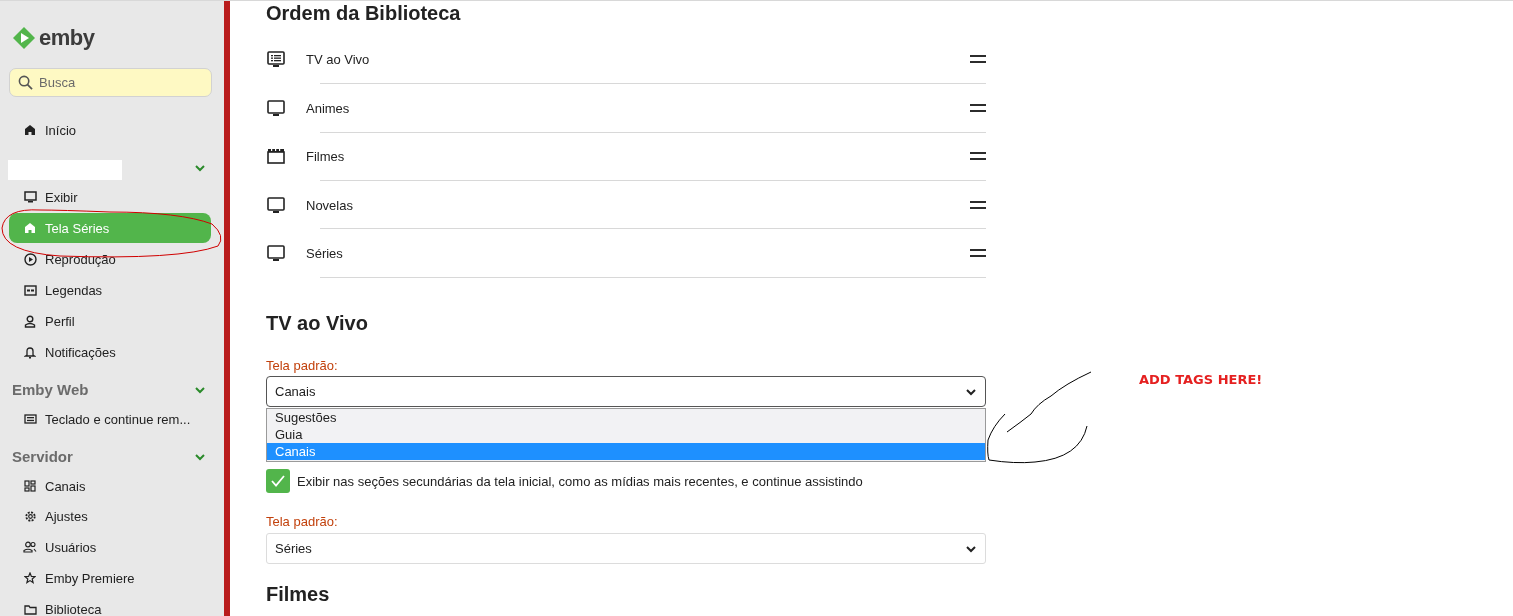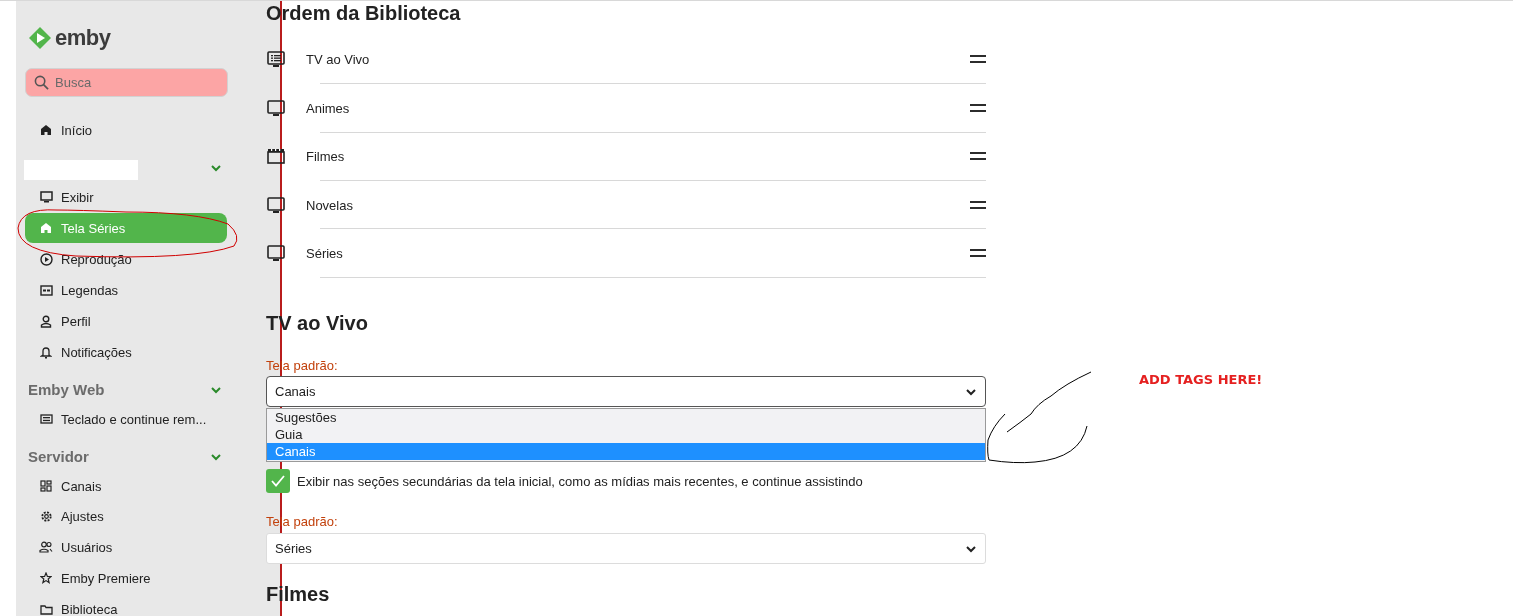--- a/index.html
+++ b/index.html
@@ -1,21 +1,21 @@
 <!DOCTYPE html>
 <html><head>
 <meta charset="utf-8">
 <style>
   * { box-sizing: border-box; margin: 0; padding: 0; }
   html, body { width: 1513px; height: 616px; overflow: hidden; background: #ffffff; font-family: "Liberation Sans", "DejaVu Sans", sans-serif; color: #202020; }
   .topline { position: absolute; left: 0; top: 0; width: 1513px; height: 1px; background: #d8d8d8; }
-  .sidebar { position: absolute; left: 16px; top: 1px; width: 266px; height: 615px; background: #e8e8e8; border-right: 2px solid #b91c1c; }
+  .sidebar { position: absolute; left: 0; top: 1px; width: 230px; height: 615px; background: #e8e8e8; border-right: 6px solid #b91c1c; }
   .logo { position: absolute; left: 12px; top: 24px; display: flex; align-items: center; }
   .logo-text { font-size: 22px; font-weight: bold; color: #3c3c3c; margin-left: 3px; letter-spacing: -0.5px; }
-  .search { position: absolute; left: 9px; top: 67px; width: 203px; height: 29px; background: #fca5a5; border: 1px solid #d2d2d2; border-radius: 7px; display: flex; align-items: center; padding-left: 8px; }
+  .search { position: absolute; left: 9px; top: 67px; width: 203px; height: 29px; background: #fef9c3; border: 1px solid #d2d2d2; border-radius: 7px; display: flex; align-items: center; padding-left: 8px; }
   .search input { border: none; background: transparent; outline: none; font-size: 13px; color: #555; margin-left: 6px; width: 160px; font-family: "Liberation Sans", sans-serif; }
   .search input::placeholder { color: #6a6a6a; }
   .nav-item { position: absolute; left: 9px; width: 202px; height: 30px; display: flex; align-items: center; padding-left: 14px; font-size: 13px; color: #222; }
   .nav-item .ico { width: 14px; height: 14px; display: inline-flex; align-items: center; justify-content: center; margin-right: 8px; }
   .nav-item.active { background: #52b54b; color: #fff; border-radius: 8px; }
   .section-head { position: absolute; left: 12px; width: 200px; display: flex; align-items: center; justify-content: space-between; font-size: 15px; font-weight: bold; color: #6b6b6b; }
   .chev { width: 12px; height: 12px; }
   .redacted { position: absolute; left: 8px; top: 159px; width: 114px; height: 20px; background: #ffffff; }
   .chev-user { position: absolute; left: 194px; top: 161px; }
   .annot-ellipse { position: absolute; left: 0; top: 205px; }

